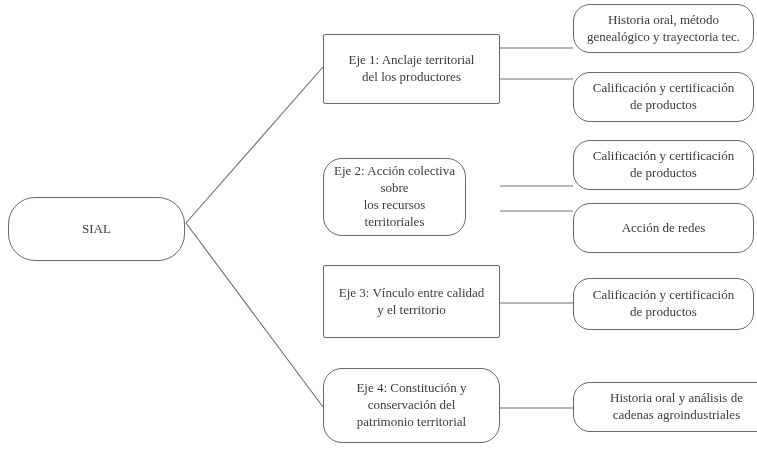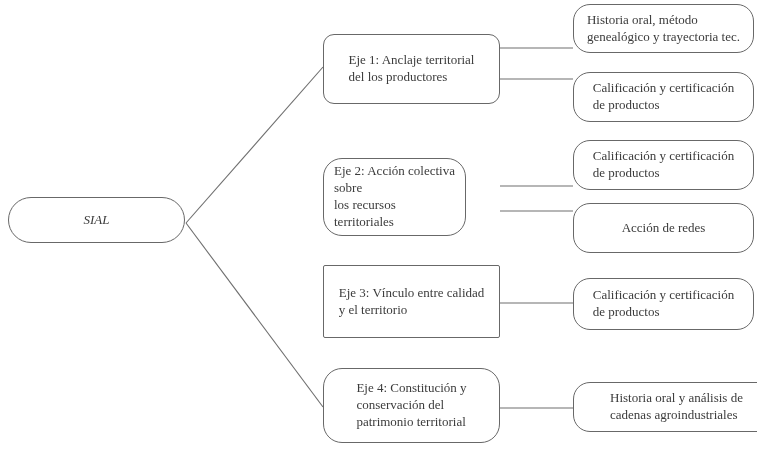--- a/index.html
+++ b/index.html
@@ -28,30 +28,31 @@
   }
   .node {
     position: absolute;
     box-sizing: border-box;
     border: 1.2px solid #686868;
     border-radius: 17px;
     background: #ffffff;
     display: flex;
     align-items: center;
     justify-content: center;
+    text-align: center;
     color: #3b3b3b;
     font-size: 13px;
     line-height: 1.3;
     padding: 2px 10px;
   }
   .node span {
     white-space: pre-line;
   }
-  #n-root  { left: 8px;   top: 197px; width: 177px; height: 46px; border-radius: 27px; font-style: italic; }
-  #n-eje1  { left: 323px; top: 34px;  width: 177px; height: 70px; border-radius: 11px; }
+  #n-root  { left: 8px;   top: 197px; width: 177px; height: 64px; border-radius: 27px; }
+  #n-eje1  { left: 323px; top: 34px;  width: 177px; height: 70px; border-radius: 2px; }
   #n-eje2  { left: 323px; top: 158px; width: 143px; height: 78px; border-radius: 19px; }
   #n-eje3  { left: 323px; top: 265px; width: 177px; height: 73px; border-radius: 2px; }
   #n-eje4  { left: 323px; top: 368px; width: 177px; height: 75px; border-radius: 19px; }
   #n-leaf1 { left: 573px; top: 4px;   width: 181px; height: 49px; }
   #n-leaf2 { left: 573px; top: 72px;  width: 181px; height: 50px; }
   #n-leaf3 { left: 573px; top: 140px; width: 181px; height: 50px; }
   #n-leaf4 { left: 573px; top: 203px; width: 181px; height: 50px; }
   #n-leaf5 { left: 573px; top: 278px; width: 181px; height: 52px; }
   #n-leaf6 { left: 573px; top: 382px; width: 207px; height: 50px; }
 </style>

